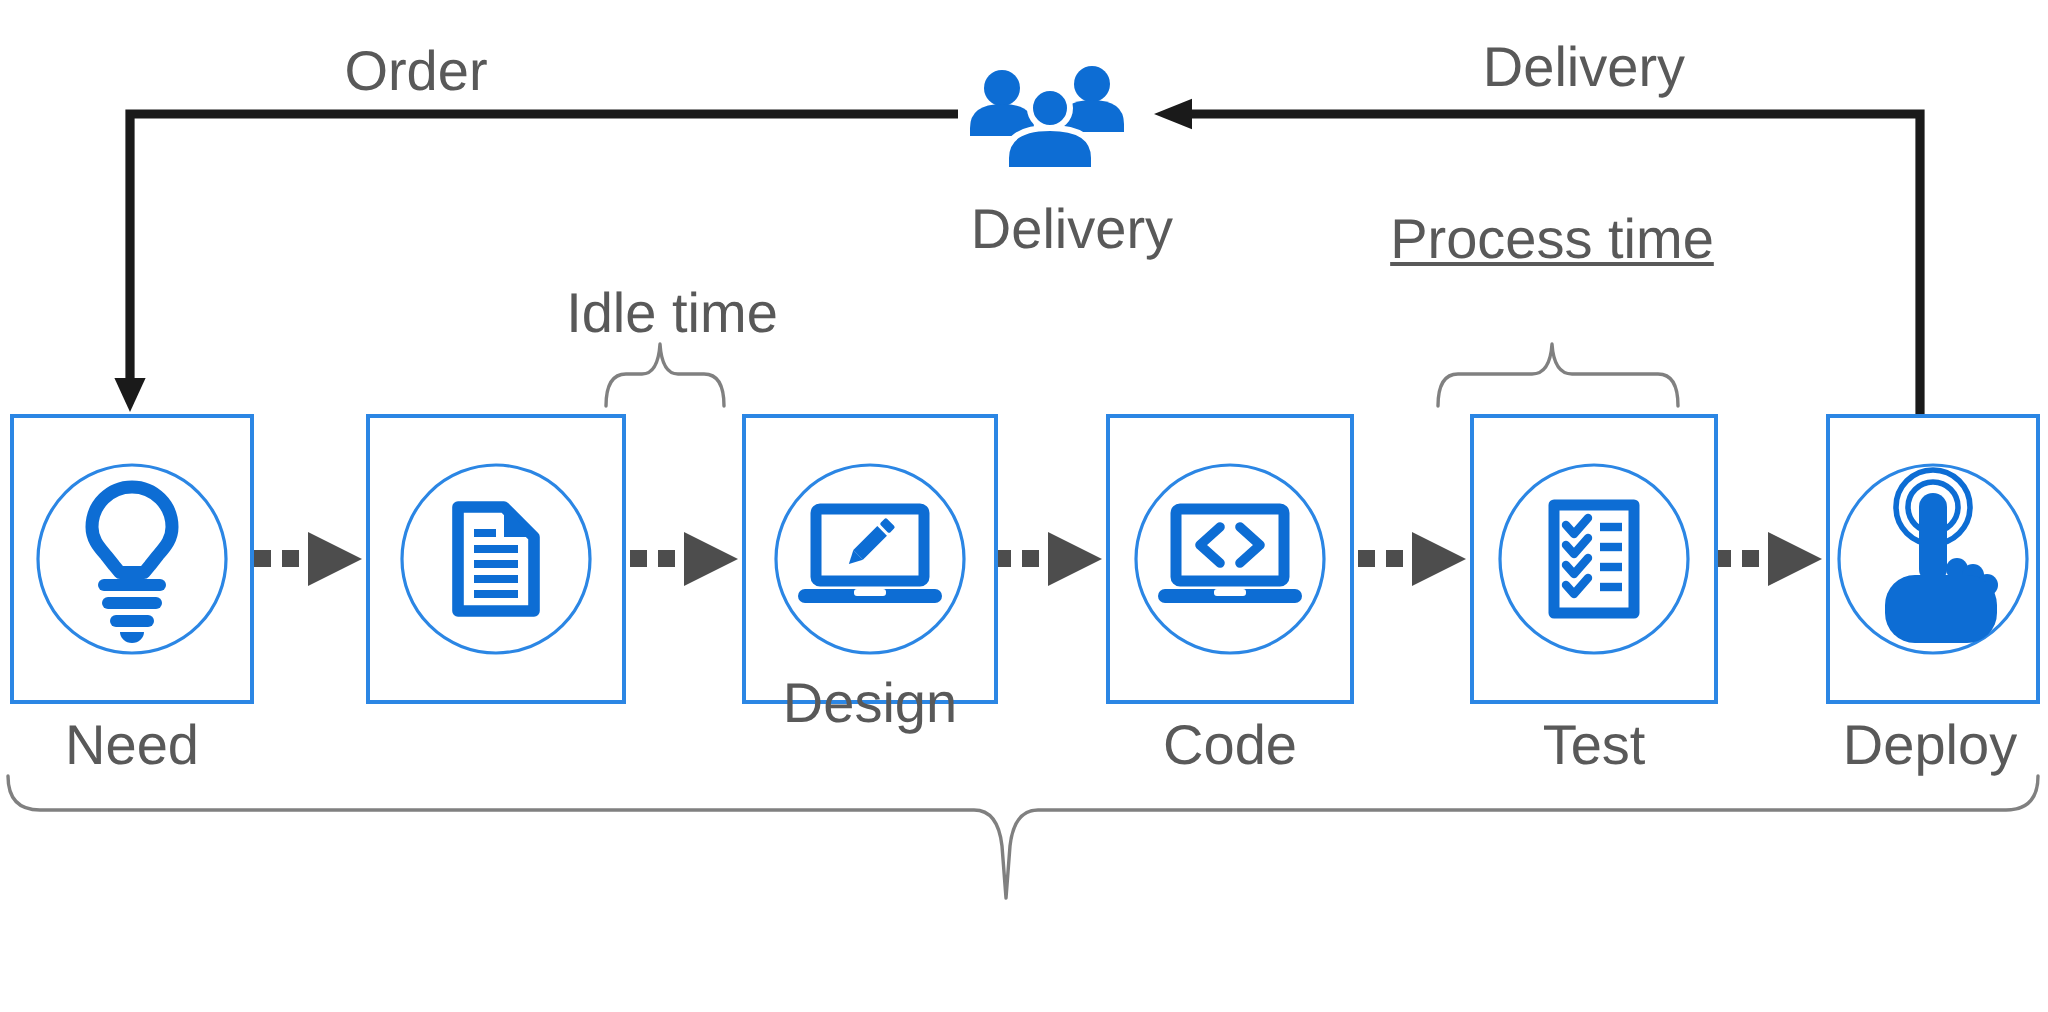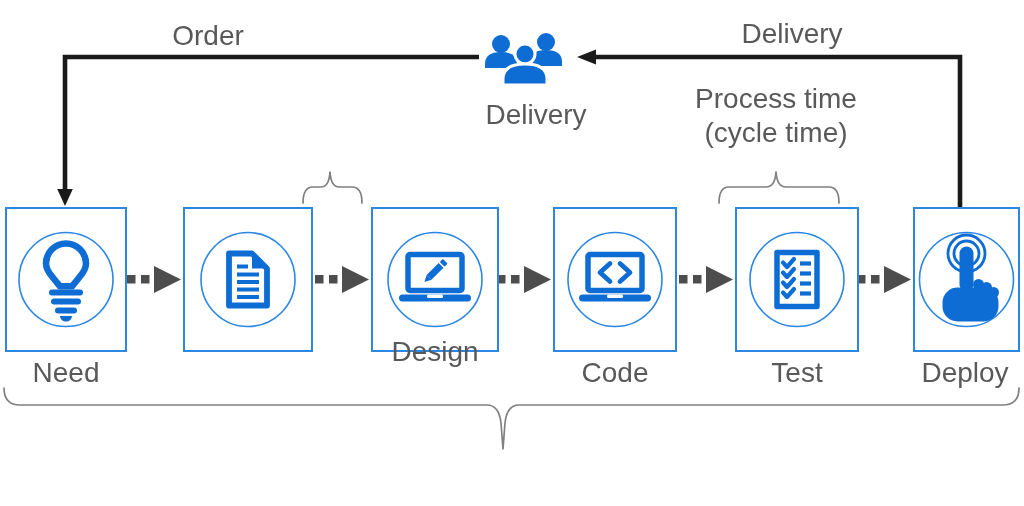--- a/index.html
+++ b/index.html
@@ -160,24 +160,24 @@
       <rect class="ic-f" x="-24" y="8" width="56" height="34" rx="15"></rect>
     </svg>
   </div>
 
   <div class="lbl" style="left:108px;top:19px;width:200px;">Order</div>
 
   <div class="lbl" style="left:692px;top:17px;width:200px;">Delivery</div>
 
   <div class="lbl" style="left:436px;top:98px;width:200px;">Delivery</div>
 
+  <div class="lbl" style="left:236px;top:140px;width:200px;">Idle time</div>
 
-  <div class="lbl" style="left:656px;top:82px;width:240px;">
+  <div class="lbl" style="left:656px;top:103px;width:240px;text-decoration:underline;">
     <div>Process time</div>
-    <div>(cycle time)</div>
   </div>
 
 
   <div class="lbl" style="left:-44px;top:356px;width:220px;">Need</div>
   <div class="lbl" style="left:325px;top:335px;width:220px;">Design</div>
   <div class="lbl" style="left:505px;top:356px;width:220px;">Code</div>
   <div class="lbl" style="left:687px;top:356px;width:220px;">Test</div>
   <div class="lbl" style="left:855px;top:356px;width:220px;">Deploy</div>
 
 </div>

